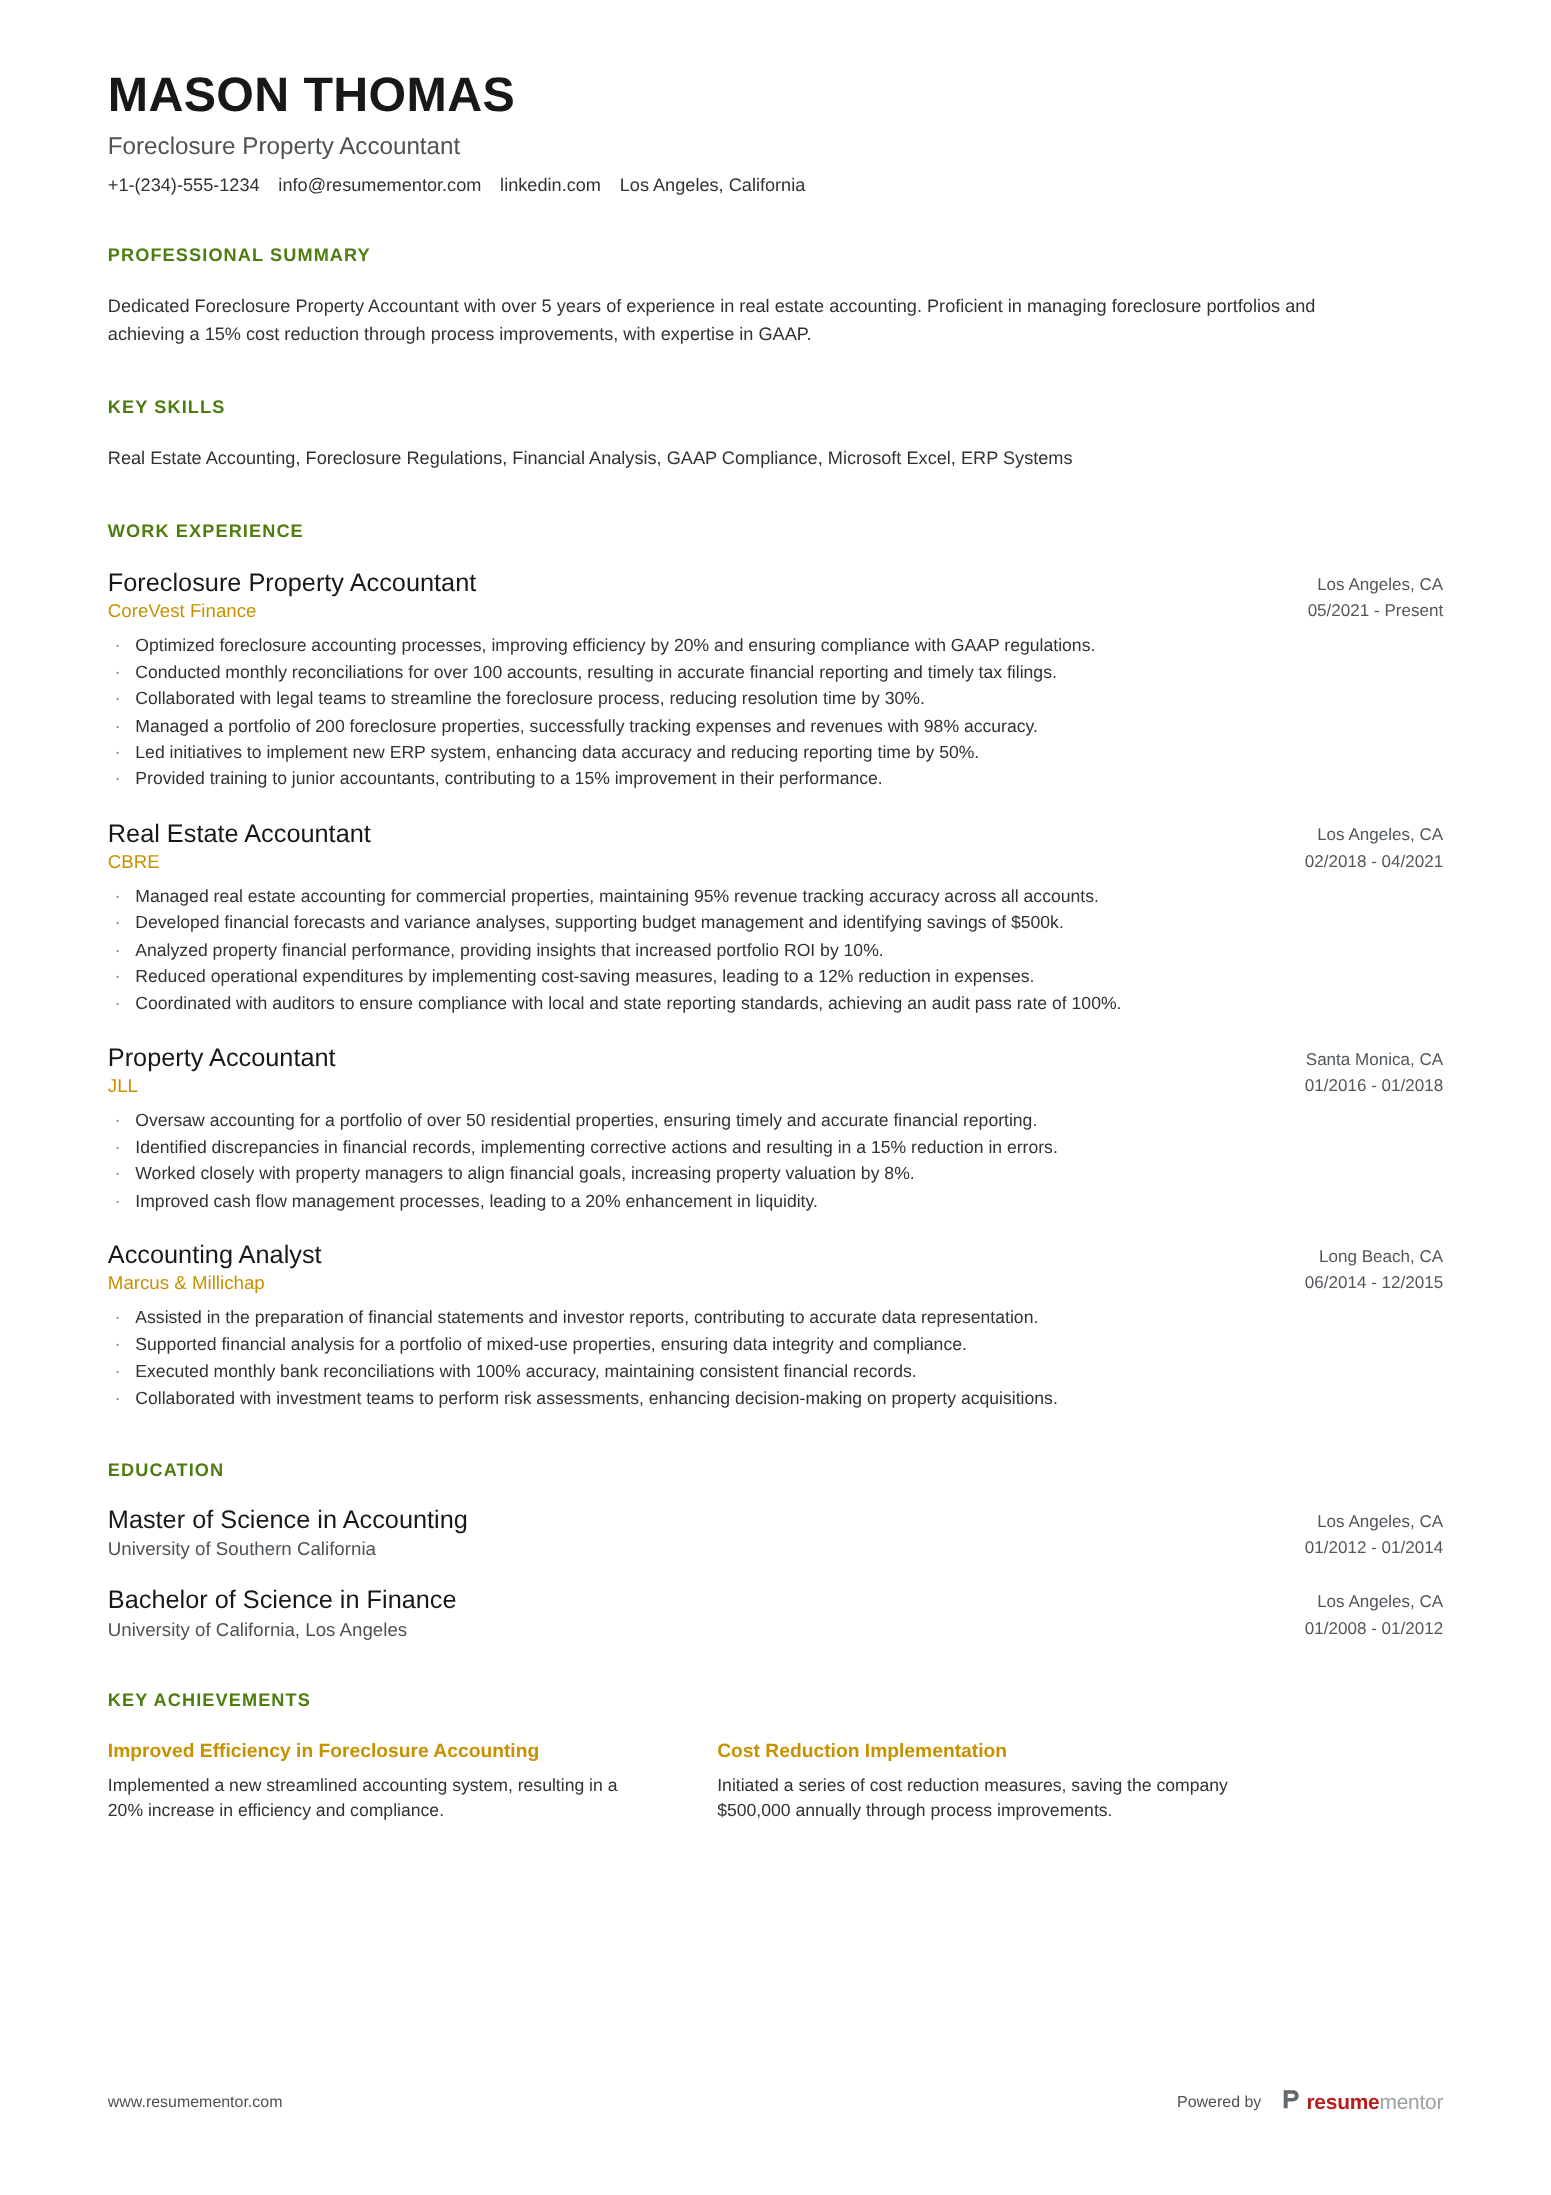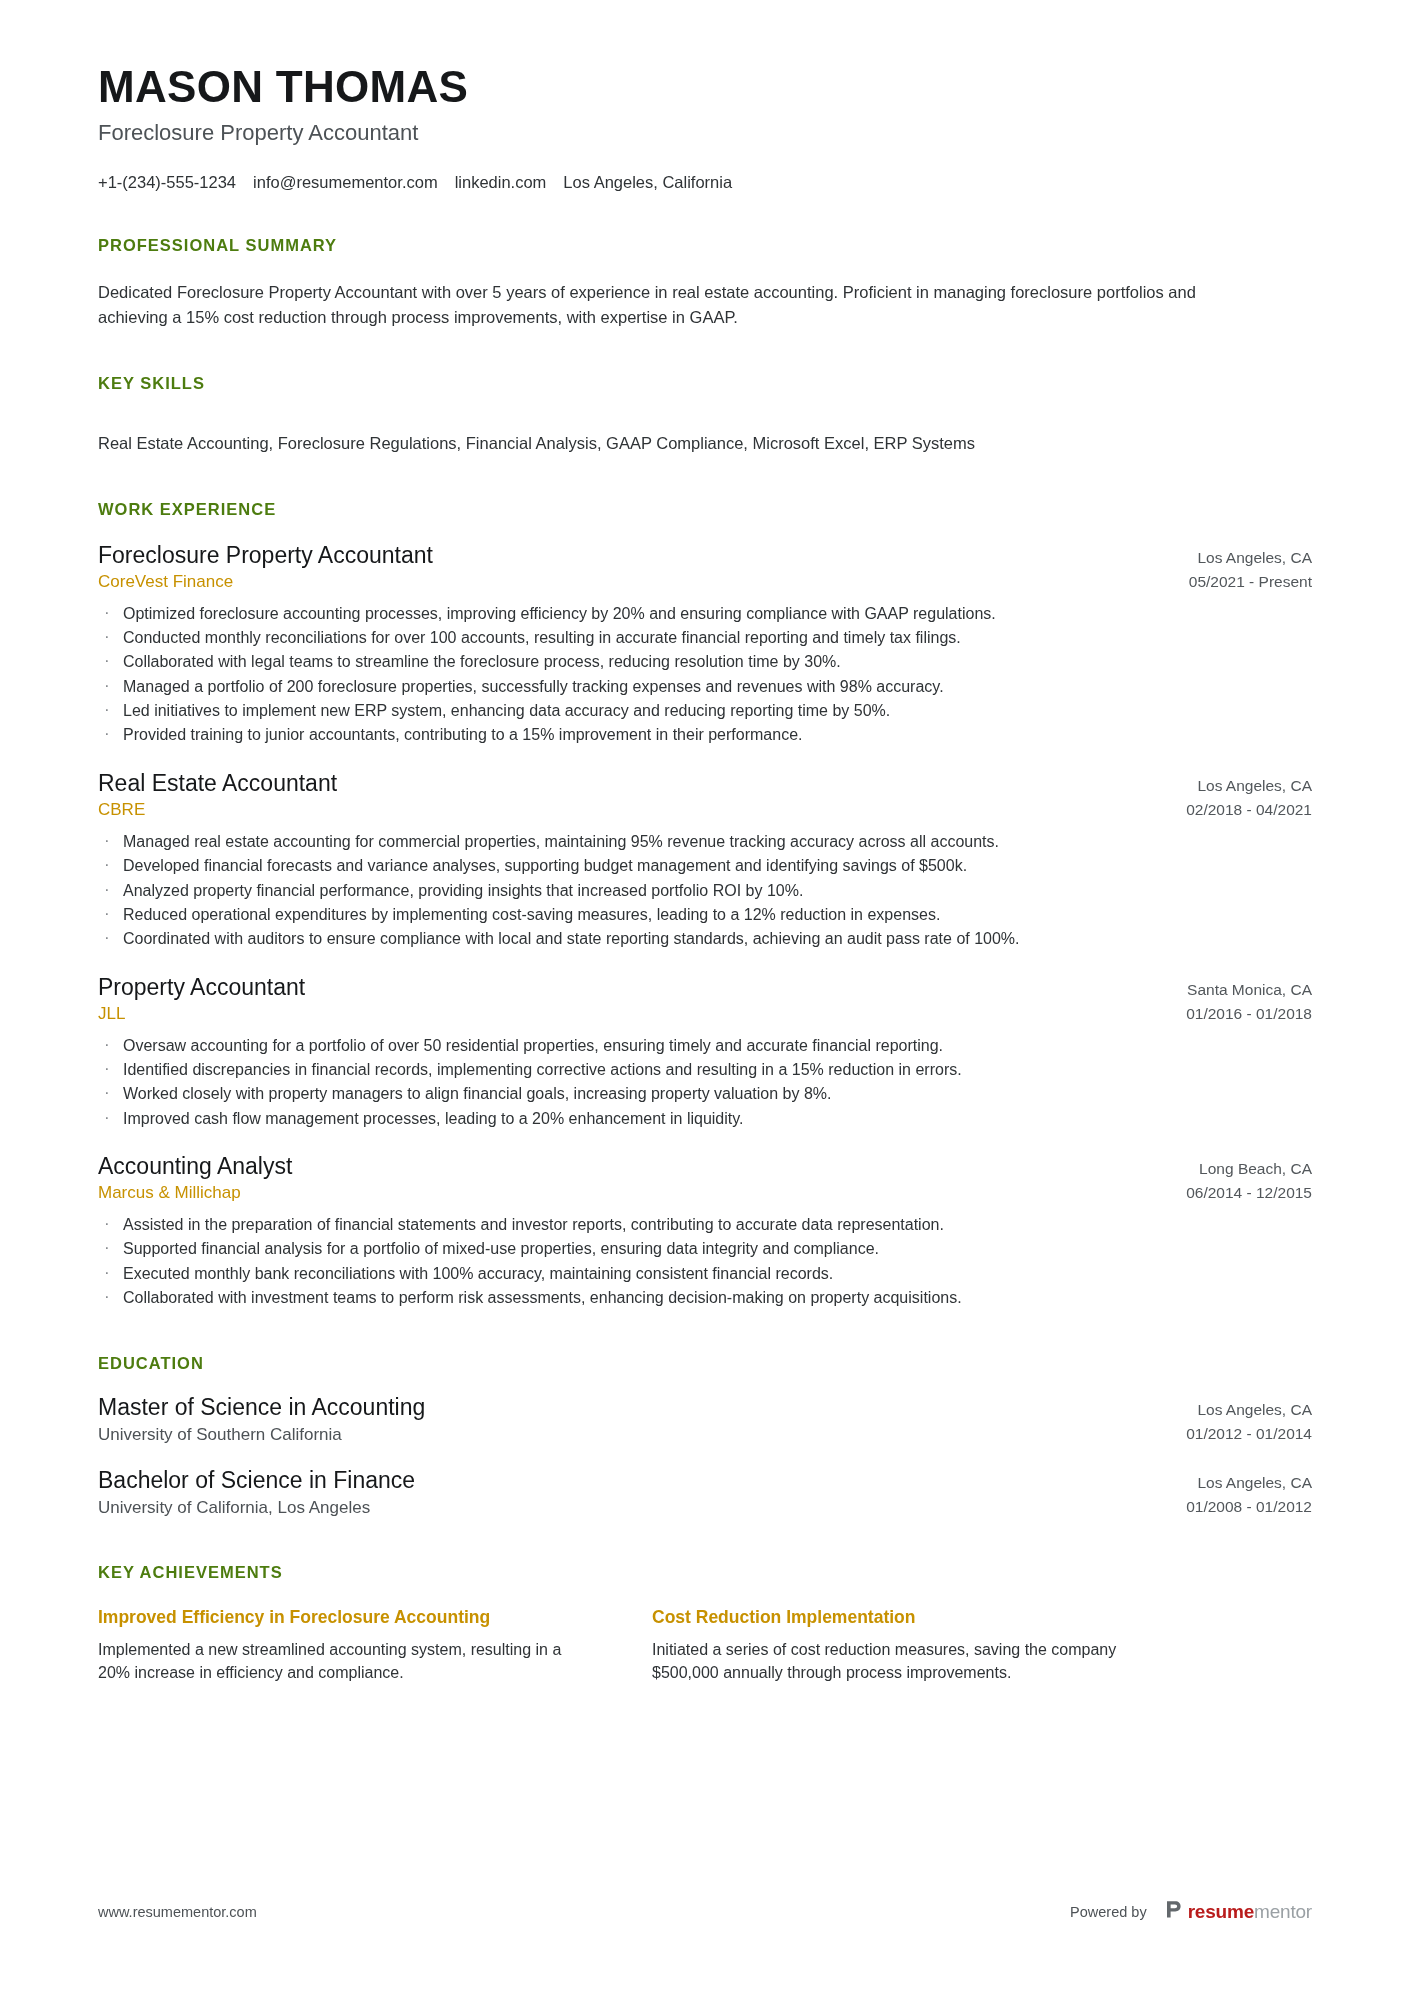--- a/index.html
+++ b/index.html
@@ -38,21 +38,21 @@
     line-height: 1.2;
   }
   .contact-line {
     margin-top: 13px;
     font-size: 16.5px;
     color: #2f3336;
     display: flex;
     flex-wrap: wrap;
     align-items: baseline;
   }
-  .contact-item { white-space: nowrap; margin-top: 13px; }
+  .contact-item { white-space: nowrap; }
   .contact-sep { display: inline-block; width: 17px; }
 
   
   .section { margin-top: 44px; }
   .section-title {
     font-size: 16.5px;
     font-weight: 700;
     letter-spacing: 1.0px;
     color: #4d7c0f;
     text-transform: uppercase;
@@ -60,21 +60,21 @@
 
   .summary-text {
     margin-top: 25px;
     font-size: 16.5px;
     line-height: 1.52;
     color: #2f3336;
     max-width: 1135px;
   }
 
   .skills-text {
-    margin-top: 38px;
+    margin-top: 25px;
     font-size: 16.5px;
     line-height: 1.5;
     color: #2f3336;
   }
 
   
   .entry { margin-top: 22px; }
   .entry:first-of-type { margin-top: 17px; }
   .entry-head {
     display: flex;

